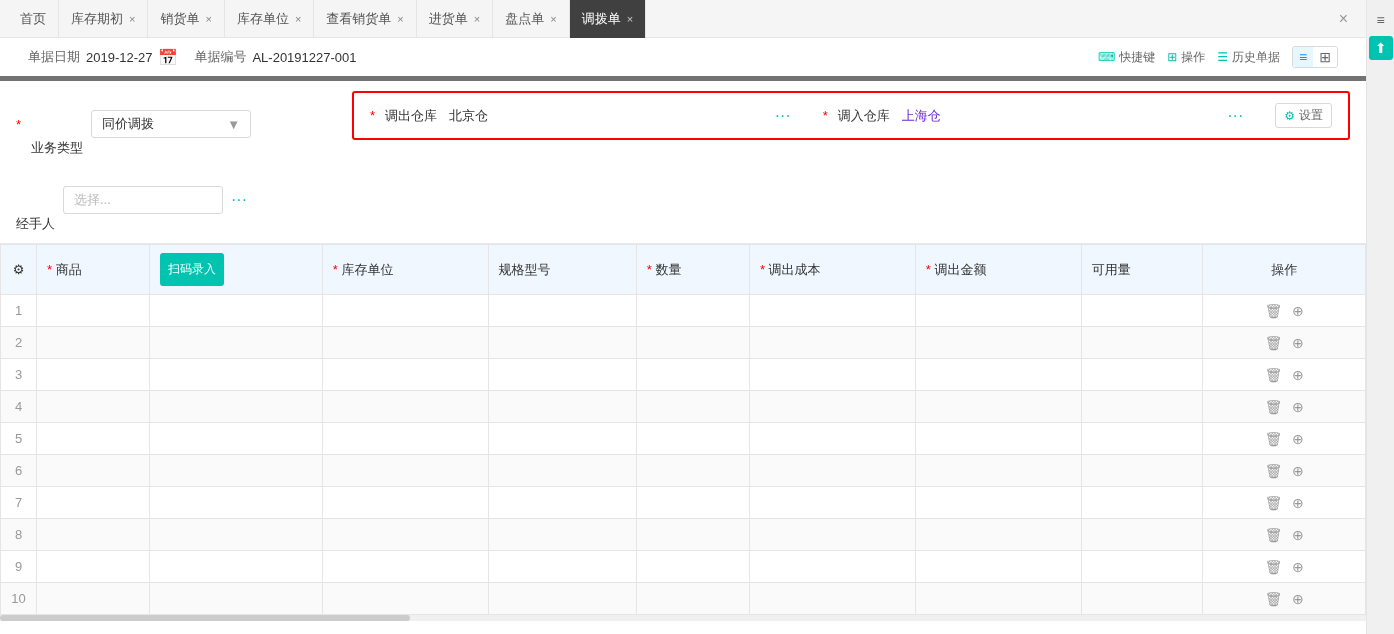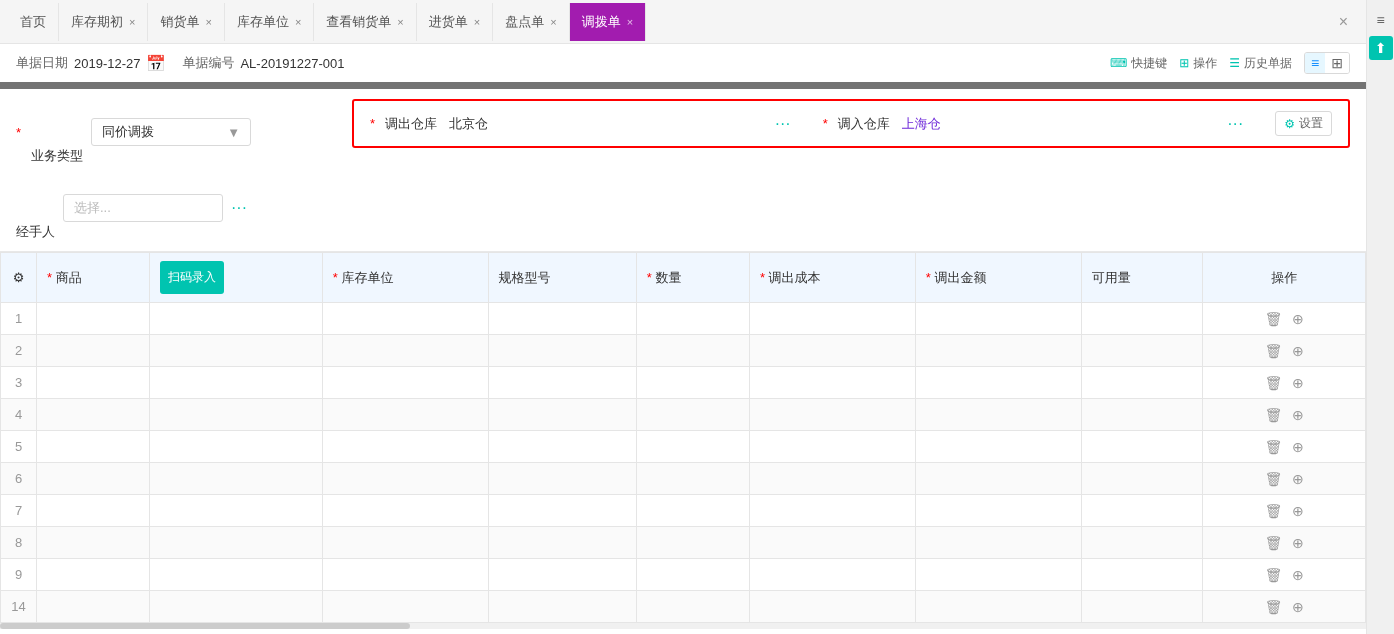--- a/index.html
+++ b/index.html
@@ -4,46 +4,46 @@
   <style>
     * { box-sizing: border-box; margin: 0; padding: 0; }
     body { font-family: -apple-system, "Microsoft YaHei", sans-serif; font-size: 13px; background: #fff; color: #333; overflow: hidden; }
 
     
     .tab-bar {
       display: flex; align-items: center;
       border-bottom: 1px solid #e5e5e5;
       background: #f5f5f5;
       padding: 0 8px;
-      height: 44px;
+      height: 38px;
       position: relative;
     }
     .tab {
       display: flex; align-items: center;
       padding: 0 12px; height: 38px;
       cursor: pointer; white-space: nowrap;
       font-size: 13px; color: #555;
       border-right: 1px solid #e5e5e5;
     }
     .tab.active {
-      background: #a21caf; color: #fff;
+      background: #404040; color: #fff;
     }
     .tab .close-btn {
       margin-left: 6px; cursor: pointer; font-size: 11px; opacity: 0.7;
     }
     .tab.active .close-btn { color: #fff; }
     .tab-bar-close {
       margin-left: auto; padding: 4px 10px; cursor: pointer; font-size: 16px; color: #999;
     }
 
     
     .toolbar {
       display: flex; align-items: center;
-      padding: 8px 16px;
-      border-bottom: 7px solid #737373;
+      padding: 8px 28px;
+      border-bottom: 5px solid #737373;
       background: #fff;
       gap: 16px;
     }
     .toolbar-item { display: flex; align-items: center; gap: 6px; font-size: 13px; color: #333; }
     .toolbar-item .label { color: #666; }
     .toolbar-right { margin-left: auto; display: flex; align-items: center; gap: 12px; }
     .toolbar-right-btn {
       display: flex; align-items: center; gap: 4px;
       color: #666; cursor: pointer; font-size: 12px;
     }
@@ -426,21 +426,21 @@
       <td></td>
       <td></td>
       <td></td>
       <td></td>
       <td class="col-actions">
         <span class="action-icon">🗑</span>
         <span class="action-icon">⊕</span>
       </td>
     </tr>
           <tr>
-      <td class="row-num">14</td>
+      <td class="row-num">10</td>
       <td></td>
       <td></td>
       <td></td>
       <td></td>
       <td></td>
       <td></td>
       <td></td>
       <td></td>
       <td class="col-actions">
         <span class="action-icon">🗑</span>

